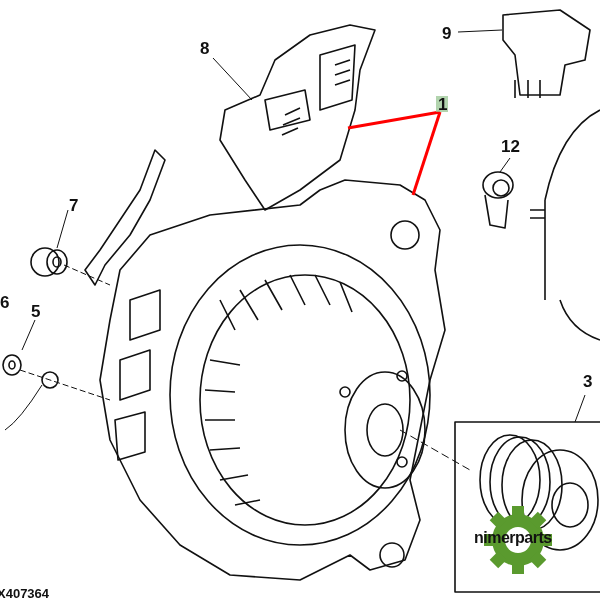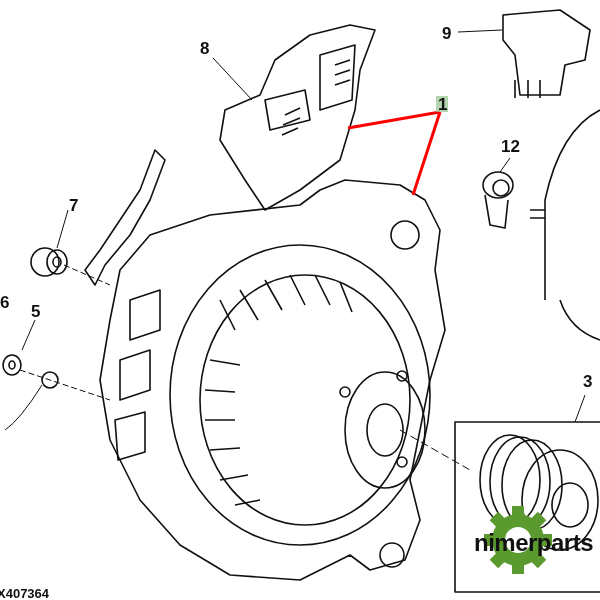--- a/index.html
+++ b/index.html
@@ -1,21 +1,21 @@
 <!DOCTYPE html>
 <html><head>
 <meta charset="utf-8">
 <style>
   html,body{margin:0;padding:0;background:#fff;}
   body{width:600px;height:600px;overflow:hidden;position:relative;font-family:"Liberation Sans",sans-serif;}
   #stage{position:absolute;left:0;top:0;width:600px;height:600px;}
   .lbl{position:absolute;font-weight:bold;font-size:17px;color:#111;line-height:1;}
   .caption{position:absolute;font-weight:bold;font-size:13px;color:#111;left:-3px;top:586px;}
   .logo{position:absolute;left:462px;top:505px;width:140px;height:75px;}
-  .logo-text{position:absolute;left:12px;top:24px;font-size:24px;font-weight:bold;color:#111;letter-spacing:-0.5px;z-index:2;}
+  .logo-text{position:absolute;left:12px;top:24px;font-size:16px;font-weight:bold;color:#111;letter-spacing:-0.5px;z-index:2;}
   .hl{position:absolute;background:#9fc99a;opacity:.8;}
 </style>
 </head>
 <body>
 
 <div id="stage">
   <svg width="600" height="600" viewBox="0 0 600 600" style="position:absolute;left:0;top:0;">
     <g fill="none" stroke="#111" stroke-width="1.6" stroke-linejoin="round">
 
       <g>

